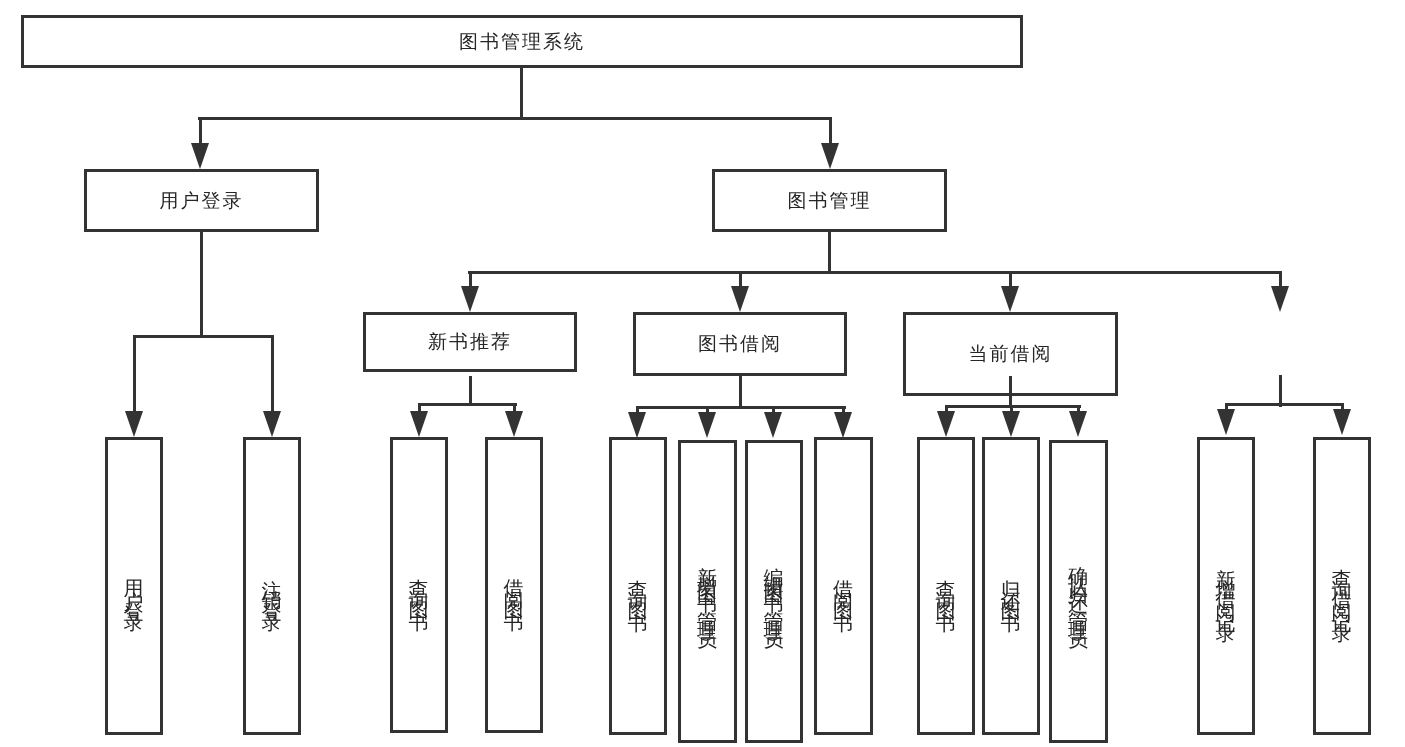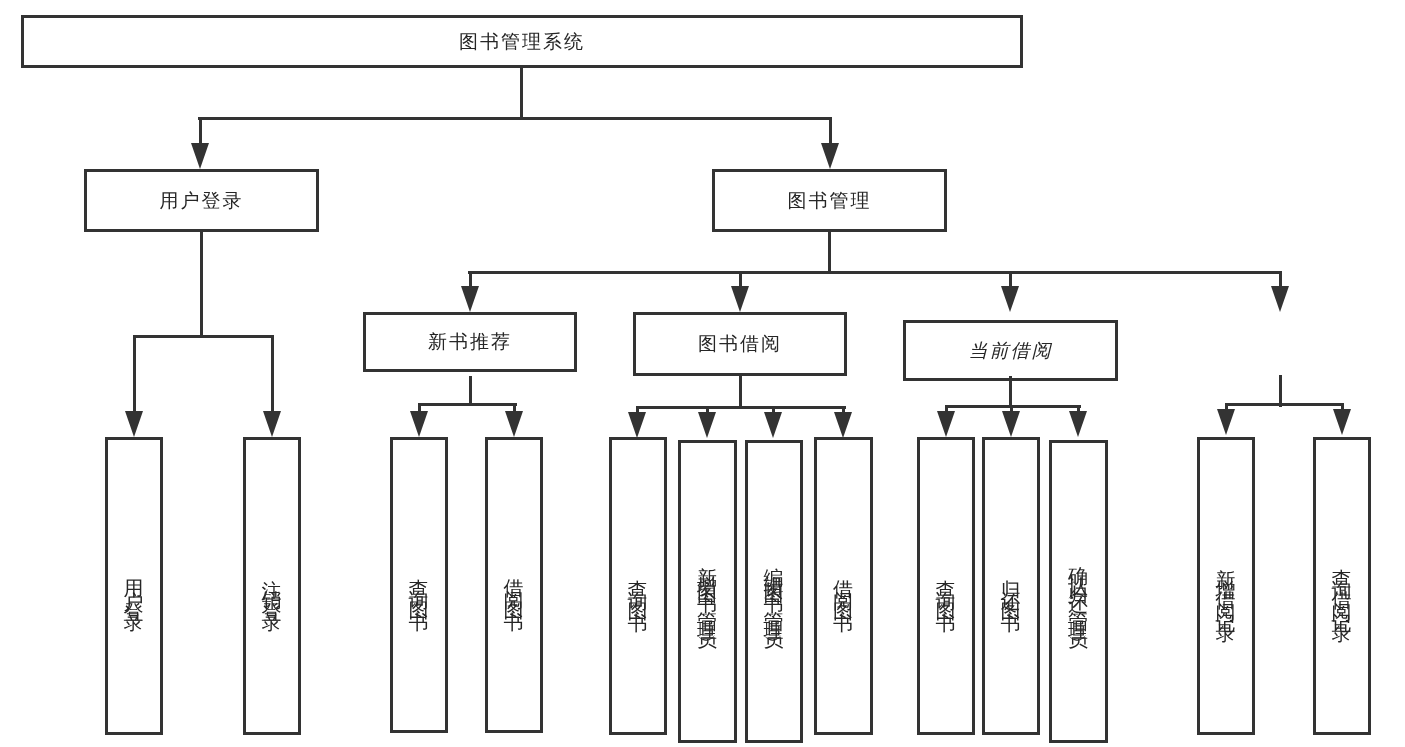--- a/index.html
+++ b/index.html
@@ -100,21 +100,21 @@
   <div class="arrow" style="left:1001px; top:286px;"></div>
   <div class="vl" style="left:1279px; top:273px; height:15px;"></div>
   <div class="arrow" style="left:1271px; top:286px;"></div>
 
   <div class="node" style="left:363px; top:312px; width:214px; height:60px;">
     <span class="lbl">新书推荐</span>
   </div>
   <div class="node" style="left:633px; top:312px; width:214px; height:64px;">
     <span class="lbl">图书借阅</span>
   </div>
-  <div class="node" style="left:903px; top:320px; width:215px; height:61px;font-style:italic;">
+  <div class="node" style="left:903px; top:312px; width:215px; height:84px;">
     <span class="lbl">当前借阅</span>
   </div>
 
   <div class="vl" style="left:469px; top:376px; height:30px;"></div>
   <div class="hl" style="left:418px; top:403px; width:99px;"></div>
   <div class="vl" style="left:418px; top:405px; height:9px;"></div>
   <div class="arrow" style="left:410px; top:411px;"></div>
   <div class="vl" style="left:513px; top:405px; height:9px;"></div>
   <div class="arrow" style="left:505px; top:411px;"></div>
 

